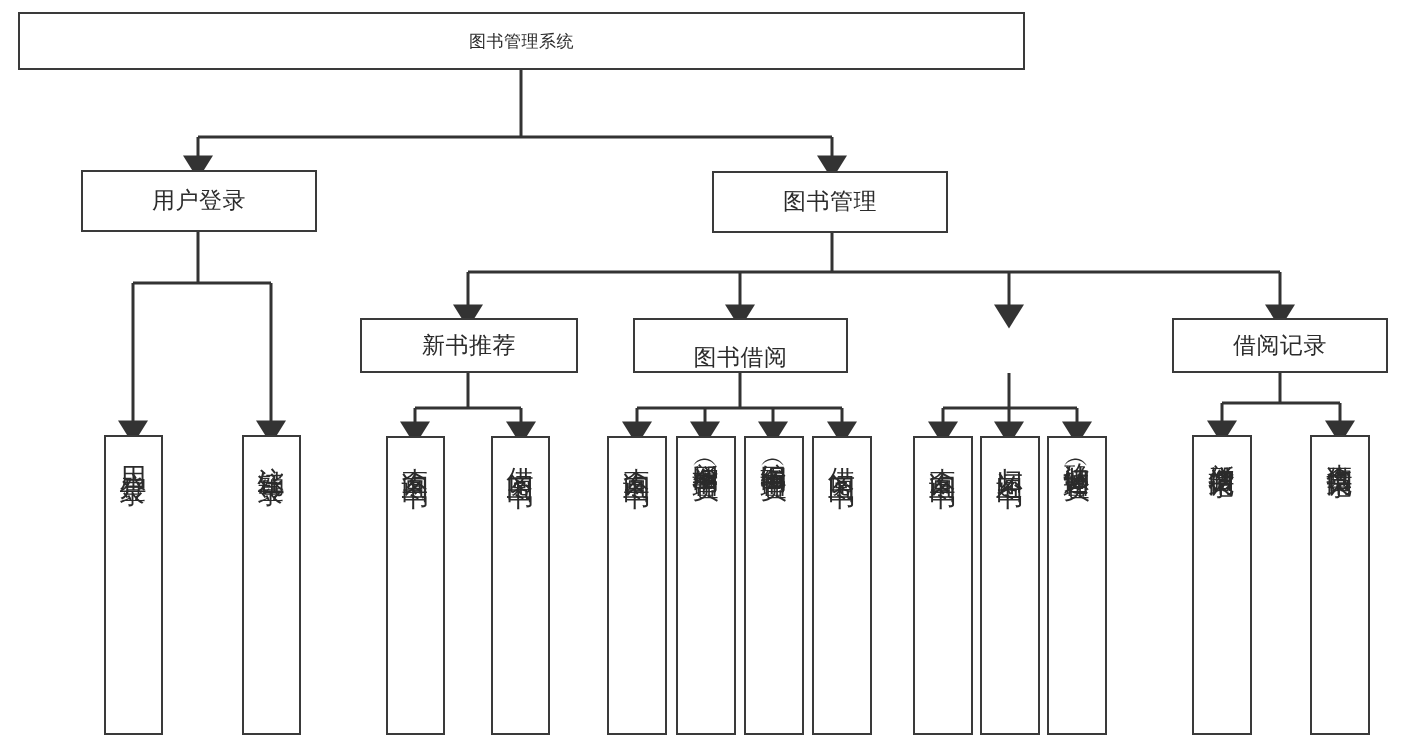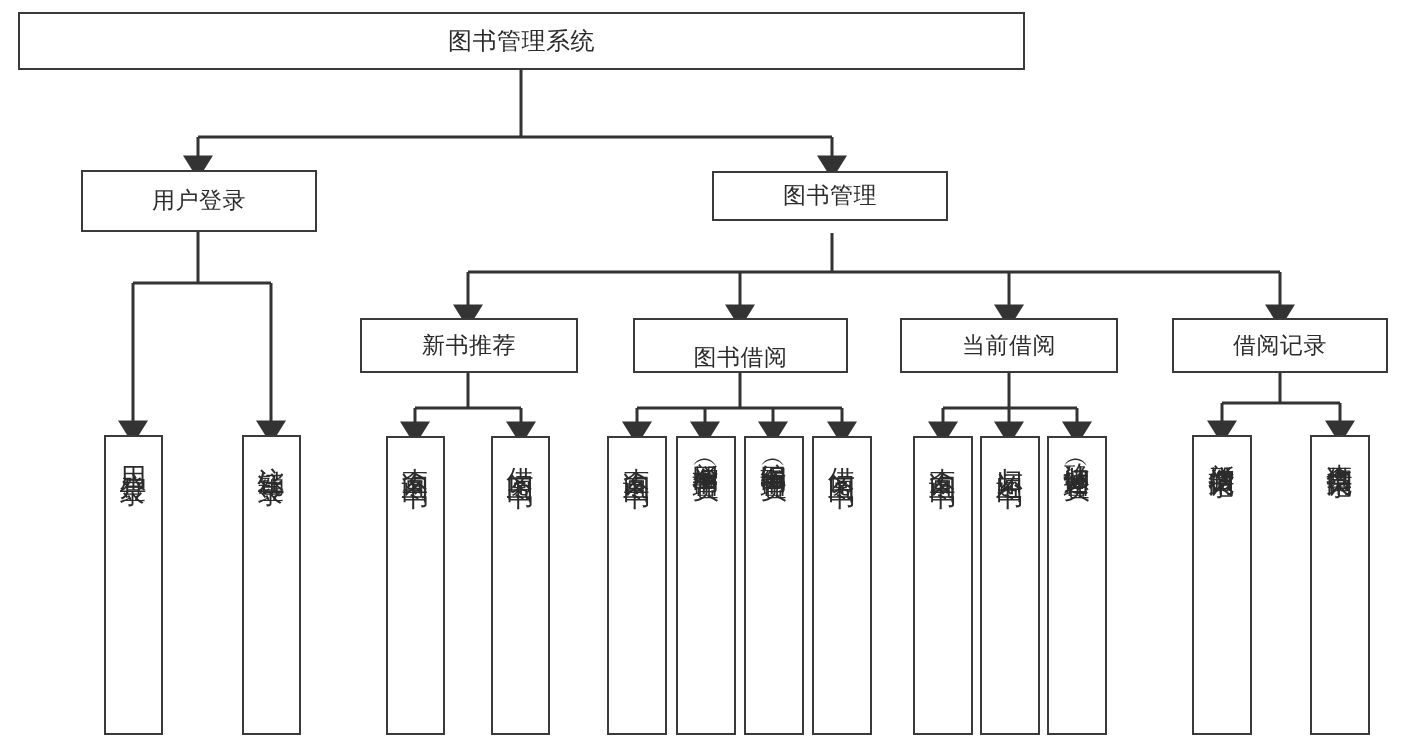--- a/index.html
+++ b/index.html
@@ -41,21 +41,21 @@
     line-height: 1.18;
     white-space: nowrap;
     text-align: center;
   }
   
   .node.horiz .node-label {
     font-size: 23px;
     letter-spacing: 0.5px;
   }
   .node.root .node-label {
-    font-size: 24px;
+    font-size: 17px;
   }
   
   .node.vert {
     align-items: flex-start;
     justify-content: center;
     padding-top: 8px;
   }
   .node.vert .node-label {
     writing-mode: vertical-rl;
     text-orientation: upright;
@@ -136,33 +136,30 @@
     </g>
   </svg>
 
   <div class="node root horiz" style="left:18px; top:12px; width:1007px; height:58px;">
     <span class="node-label">图书管理系统</span>
   </div>
 
   <div class="node horiz" style="left:81px; top:170px; width:236px; height:62px;">
     <span class="node-label">用户登录</span>
   </div>
-  <div class="node horiz" style="left:712px; top:171px; width:236px; height:50px;">
+  <div class="node horiz" style="left:712px; top:171px; width:236px; height:62px;">
     <span class="node-label">图书管理</span>
   </div>
 
   <div class="node horiz" style="left:360px; top:318px; width:218px; height:55px;justify-content:center;">
     <span class="node-label">新书推荐</span>
   </div>
   <div class="node horiz" style="left:633px; top:318px; width:215px; height:55px;align-items:flex-end;">
     <span class="node-label">图书借阅</span>
   </div>
-  <div class="node horiz" style="left:900px; top:318px; width:218px; height:55px;">
-    <span class="node-label">当前借阅</span>
-  </div>
   <div class="node horiz" style="left:1172px; top:318px; width:216px; height:55px;">
     <span class="node-label">借阅记录</span>
   </div>
 
   <div class="node vert" style="left:104px; top:435px; width:59px; height:300px;">
     <span class="node-label">用户登录</span>
   </div>
   <div class="node vert" style="left:242px; top:435px; width:59px; height:300px;">
     <span class="node-label">注销登录</span>
   </div>

